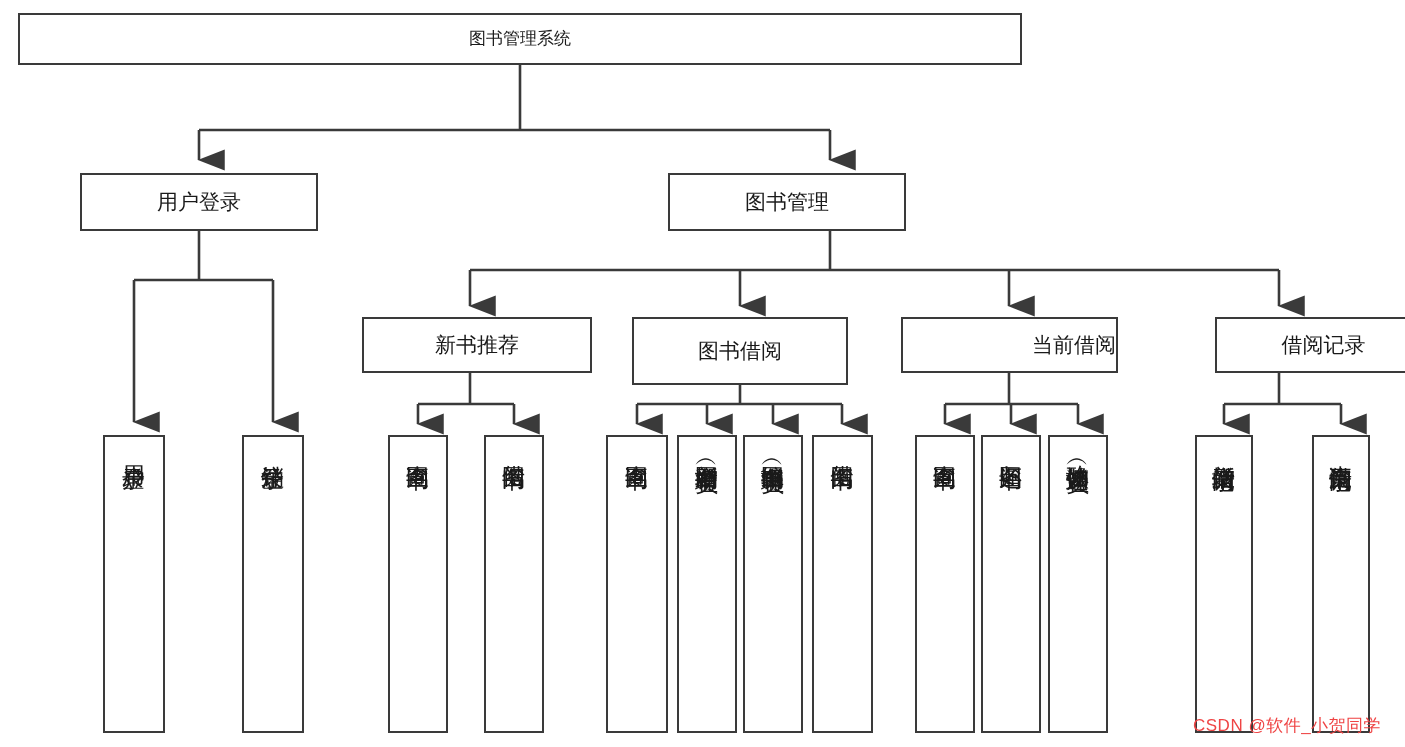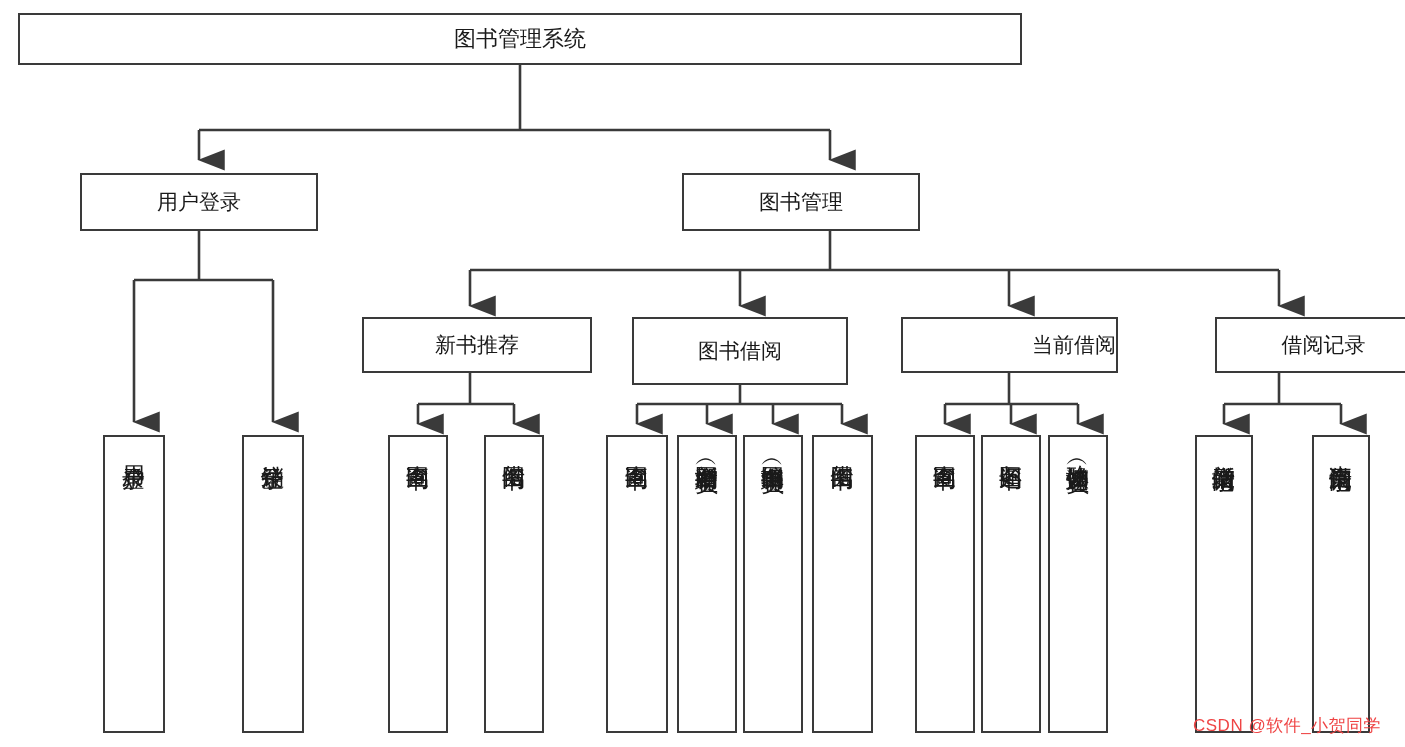--- a/index.html
+++ b/index.html
@@ -21,21 +21,21 @@
     color:#1a1a1a;
   }
   .node .lbl{
     display:block;
     line-height:1.18;
     text-align:center;
     white-space:nowrap;
   }
   
   .node.horiz .lbl{ font-size:21px; }
-  .node.root .lbl{ font-size:22px; }
+  .node.root .lbl{ font-size:17px; }
   
   .node.vert{
     align-items:flex-start;
     justify-content:center;
     padding-top:10px;
   }
   .node.vert .lbl{
     writing-mode:vertical-rl;
     text-orientation:upright;
     font-size:23px;
@@ -112,21 +112,21 @@
     </g>
   </svg>
 
   <div class="node root horiz" style="left: 18px; top: 13px; width: 1004px; height: 52px;">
     <span class="lbl">图书管理系统</span>
   </div>
 
   <div class="node horiz" style="left: 80px; top: 173px; width: 238px; height: 58px;">
     <span class="lbl">用户登录</span>
   </div>
-  <div class="node horiz" style="left: 682px; top: 173px; width: 238px; height: 58px;">
+  <div class="node horiz" style="left: 668px; top: 173px; width: 238px; height: 58px;">
     <span class="lbl">图书管理</span>
   </div>
 
   <div class="node horiz" style="left: 362px; top: 317px; width: 230px; height: 56px; font-family: Liberation Serif, serif;">
     <span class="lbl">新书推荐</span>
   </div>
   <div class="node horiz" style="left: 632px; top: 317px; width: 216px; height: 68px;">
     <span class="lbl">图书借阅</span>
   </div>
   <div class="node horiz" style="left: 901px; top: 317px; width: 217px; height: 56px; justify-content: flex-end;">

